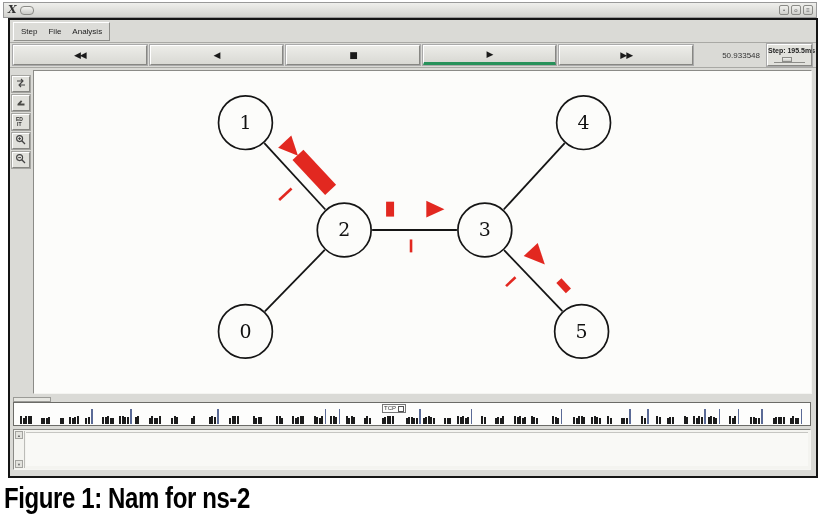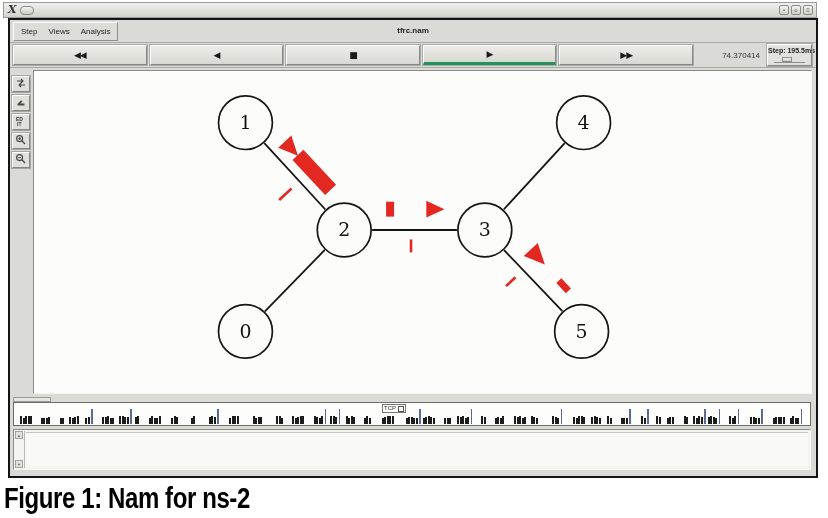--- a/index.html
+++ b/index.html
@@ -115,45 +115,44 @@
       <span class="winbtn">o</span>
       <span class="winbtn">≡</span>
     </div>
   </div>
 
   <div class="appwin">
 
     <div class="menurow">
       <div class="menubox">
           <span>Step</span>
-          <span>Views</span>
+          <span>File</span>
           <span>Analysis</span>
         </div>
-      <div class="filelabel">tfrc.nam</div>
     </div>
 
     <div class="controls">
       <div class="ctrl-strip">
           <div class="ctrl-btn">
             <span class="glyph">◀◀</span>
           </div>
           <div class="ctrl-btn">
             <span class="glyph">◀</span>
           </div>
           <div class="ctrl-btn">
             <span class="glyph">■</span>
           </div>
           <div class="ctrl-btn active" style="border-bottom-color: rgb(39, 145, 90);">
             <span class="glyph">▶</span>
           </div>
           <div class="ctrl-btn">
             <span class="glyph">▶▶</span>
           </div>
         </div>
-      <div class="time-box">74.370414</div>
+      <div class="time-box">50.933548</div>
       <div class="step-box">
         <div class="step-label">Step: 195.5ms</div>
         <div class="step-slider">
           <div class="step-handle"></div>
         </div>
       </div>
     </div>
 
     <div class="mainarea">
       <div class="tools">

